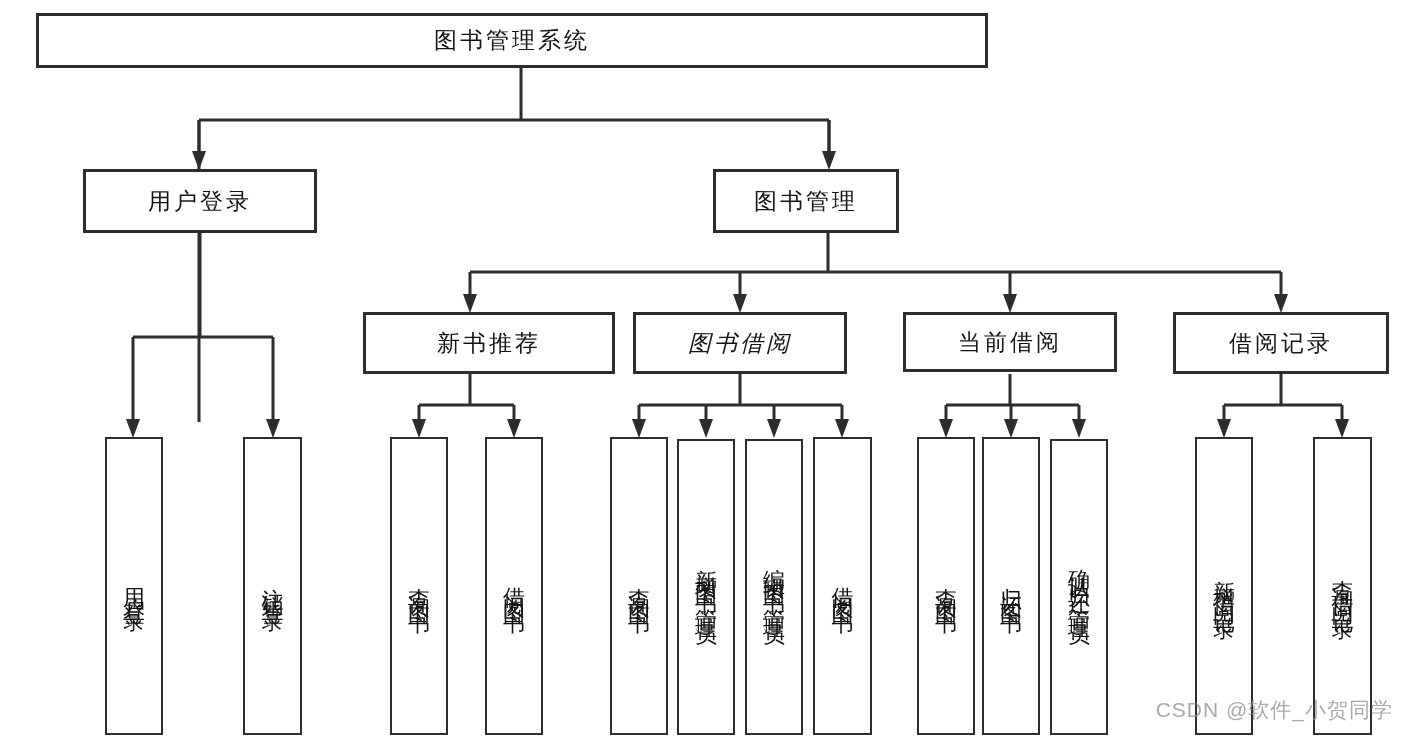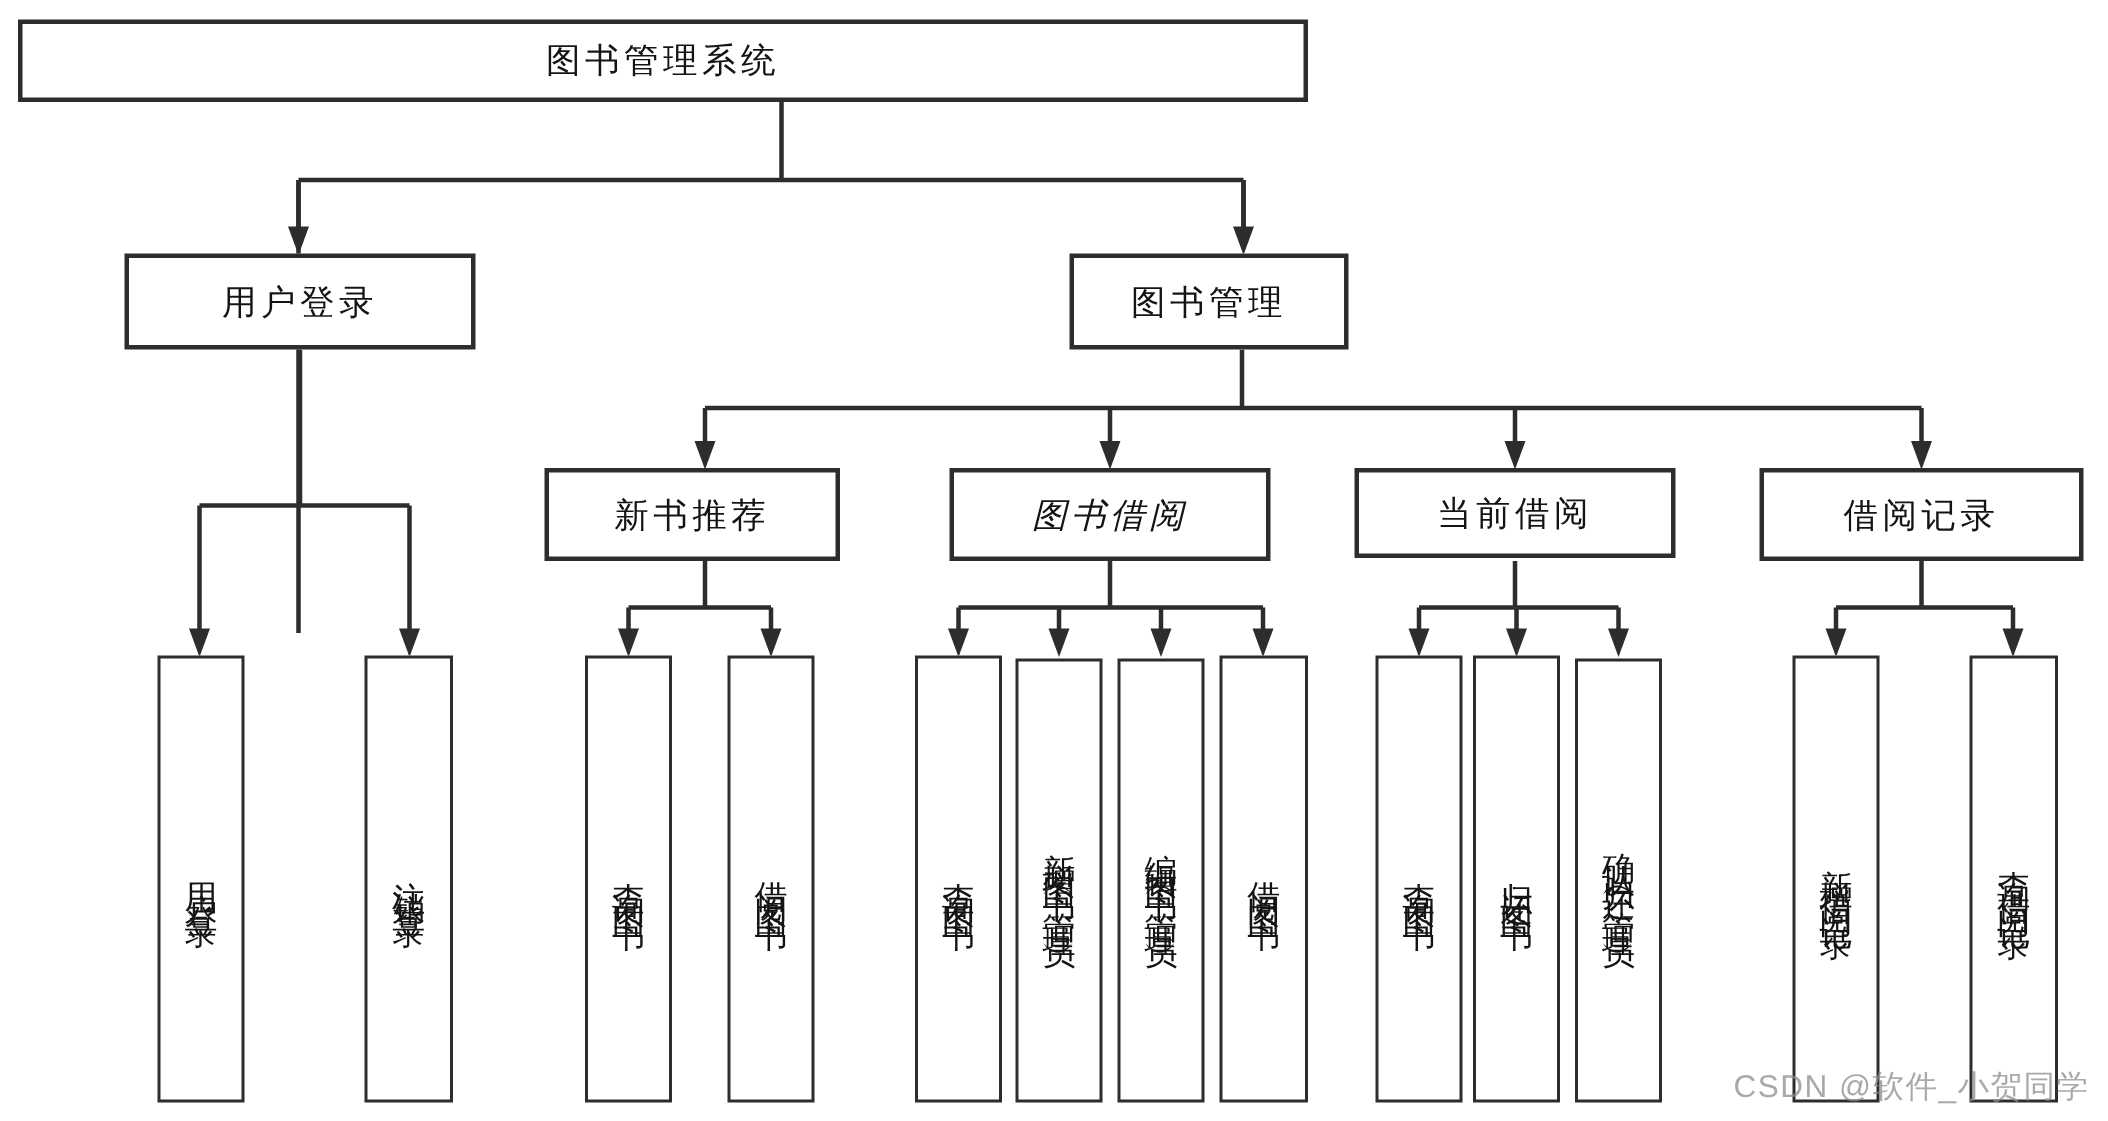--- a/index.html
+++ b/index.html
@@ -40,21 +40,21 @@
     writing-mode: vertical-rl;
     text-orientation: mixed;
     font-size: 22px;
     letter-spacing: 8px;
     white-space: normal;
     line-height: 1;
   }
   .watermark {
     position: absolute;
     right: 12px;
-    bottom: 9px;
+    bottom: 23px;
     font-size: 21px;
     letter-spacing: 1px;
     color: rgba(140, 140, 140, 0.75);
     z-index: 5;
     white-space: nowrap;
   }
 </style>
 </head>
 <body>
 
@@ -91,26 +91,26 @@
       <polygon points="767,419 781,419 774,438"></polygon>
       <polygon points="835,419 849,419 842,438"></polygon>
       <polygon points="939,419 953,419 946,438"></polygon>
       <polygon points="1004,419 1018,419 1011,438"></polygon>
       <polygon points="1072,419 1086,419 1079,438"></polygon>
       <polygon points="1217,419 1231,419 1224,438"></polygon>
       <polygon points="1335,419 1349,419 1342,438"></polygon>
     </g>
   </svg>
 
-  <div class="node" style="left:12px; top:13px; width:860px; height:55px;">图书管理系统</div>
+  <div class="node" style="left:36px; top:13px; width:952px; height:55px;">图书管理系统</div>
 
   <div class="node" style="left:83px; top:169px; width:234px; height:64px;">用户登录</div>
   <div class="node" style="left:713px; top:169px; width:186px; height:64px;">图书管理</div>
 
-  <div class="node" style="left:363px; top:312px; width:197px; height:62px;">新书推荐</div>
+  <div class="node" style="left:363px; top:312px; width:252px; height:62px;">新书推荐</div>
   <div class="node" style="left:633px; top:312px; width:214px; height:62px;font-style:italic;">图书借阅</div>
   <div class="node" style="left:903px; top:312px; width:214px; height:60px;">当前借阅</div>
   <div class="node" style="left:1173px; top:312px; width:216px; height:62px;">借阅记录</div>
 
   <div class="node vert" style="left:105px; top:437px; width:58px; height:298px;">用户登录</div>
   <div class="node vert" style="left:243px; top:437px; width:59px; height:298px;">注销登录</div>
 
   <div class="node vert" style="left:390px; top:437px; width:58px; height:298px;">查询图书</div>
   <div class="node vert" style="left:485px; top:437px; width:58px; height:298px;">借阅图书</div>
 

